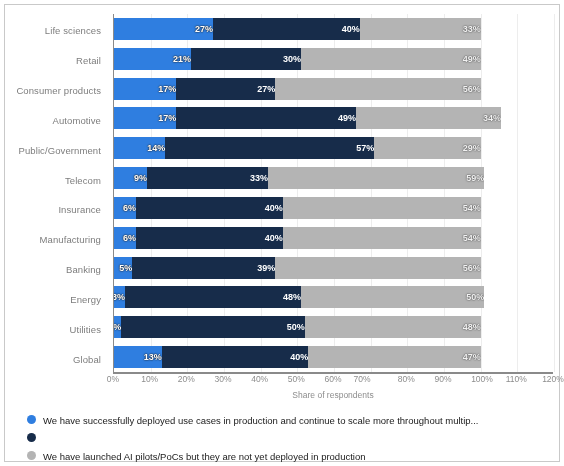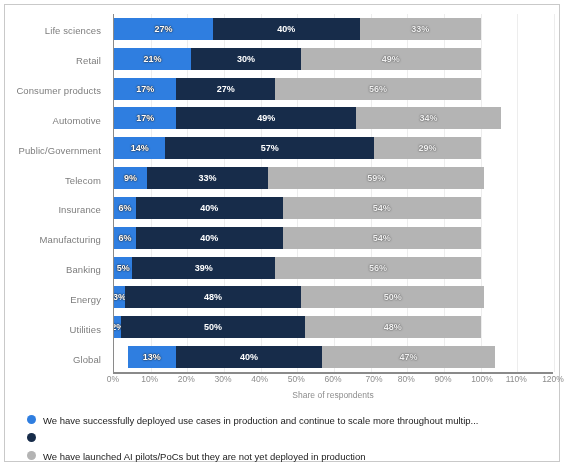--- a/index.html
+++ b/index.html
@@ -97,21 +97,21 @@
   .bar {
     height: 22px;
     display: flex;
     align-items: stretch;
     position: relative;
     z-index: 2;
   }
   .seg {
     display: flex;
     align-items: center;
-    justify-content: center;
+    justify-content: flex-end;
     overflow: hidden;
     position: relative;
   }
   .seg span {
     font-size: 9px;
     font-weight: bold;
     white-space: nowrap;
   }
   .seg-a { background: #2f7ee0; }
   .seg-a span { color: #ffffff; text-shadow: 0 0 2px #1a1a1a, 0 0 1px #1a1a1a; }
@@ -358,21 +358,21 @@
                 <div class="seg seg-b" style="width: 183.333px;">
                   <span>50%</span>
                 </div>
                 <div class="seg seg-c" style="width: 176px;">
                   <span>48%</span>
                 </div>
               </div>
             </div>
             <div class="row">
               <div class="bar">
-                <div class="seg seg-a" style="width: 47.6667px; margin-left: 14px;">
+                <div class="seg seg-a" style="width: 47.6667px;">
                   <span>13%</span>
                 </div>
                 <div class="seg seg-b" style="width: 146.667px;">
                   <span>40%</span>
                 </div>
                 <div class="seg seg-c" style="width: 172.333px;">
                   <span>47%</span>
                 </div>
               </div>
             </div>
@@ -382,21 +382,21 @@
 
     <div class="xaxis"></div>
     <div class="xticks">
         <div class="xtick" style="left: 0px;">0%</div>
         <div class="xtick" style="left: 36.6667px;">10%</div>
         <div class="xtick" style="left: 73.3333px;">20%</div>
         <div class="xtick" style="left: 110px;">30%</div>
         <div class="xtick" style="left: 146.667px;">40%</div>
         <div class="xtick" style="left: 183.333px;">50%</div>
         <div class="xtick" style="left: 220px;">60%</div>
-        <div class="xtick" style="left: 261px;">70%</div>
+        <div class="xtick" style="left: 249px;">70%</div>
         <div class="xtick" style="left: 293.333px;">80%</div>
         <div class="xtick" style="left: 330px;">90%</div>
         <div class="xtick" style="left: 369px; text-align: center;">100%</div>
         <div class="xtick" style="left: 403.333px;">110%</div>
         <div class="xtick" style="left: 440px;">120%</div>
       </div>
     <div class="xtitle">Share of respondents</div>
 
     <div class="legend">
         <div class="legend-item">

